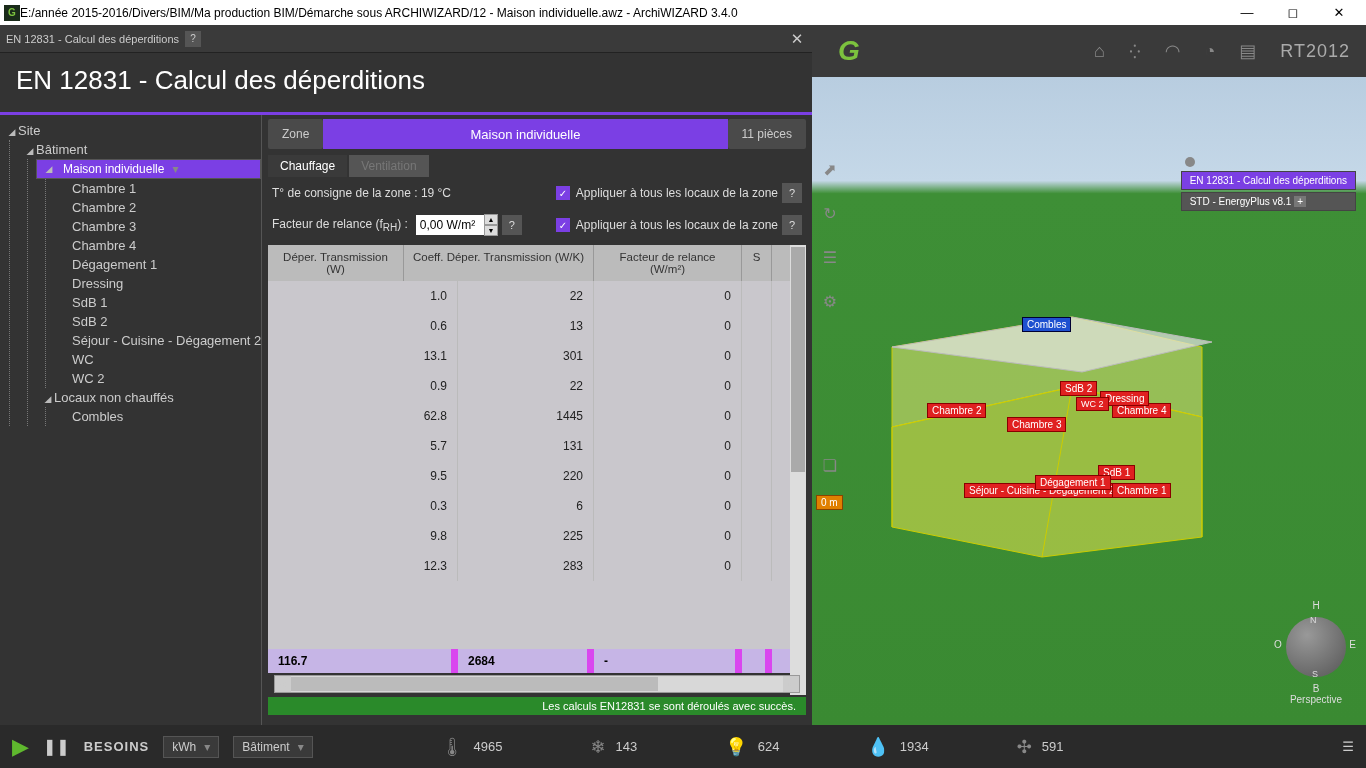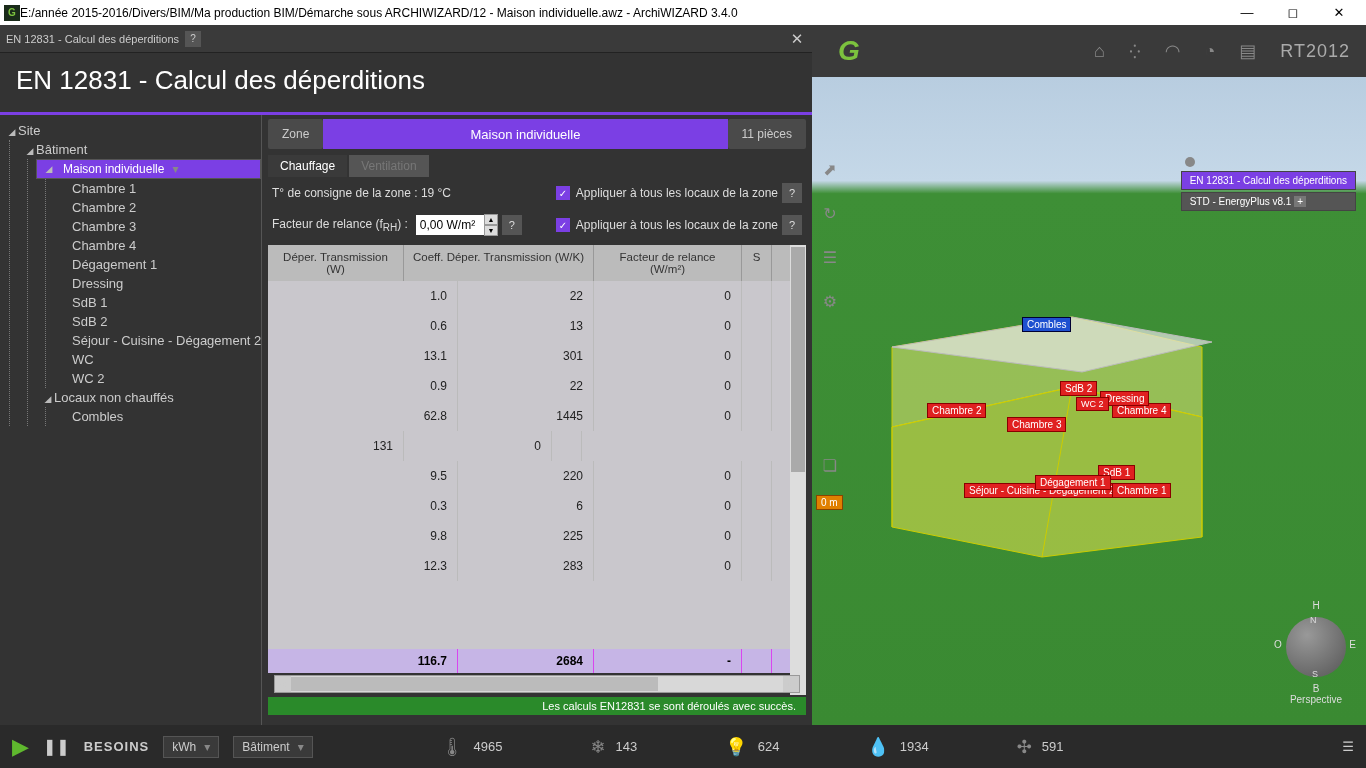--- a/index.html
+++ b/index.html
@@ -39,21 +39,21 @@
 .qbtn{width:20px;height:20px;background:#555;text-align:center;line-height:20px;margin-left:4px;font-size:11px}
 .tbl{margin:4px 6px 0 6px;flex:1;display:flex;flex-direction:column;overflow:hidden;position:relative}
 .thead{display:flex;background:#bbb;color:#333;font-size:11.5px}
 .thead .th{padding:6px 8px;border-right:1px solid #999;text-align:center}
 .c1{width:190px}.c2{width:136px}.c3{width:148px}.c4{width:30px}
 .tbody{flex:1;overflow:auto;background:#c9c7cc}
 .trow{display:flex;font-size:12px;color:#222}
 .trow .td{padding:8px 10px;text-align:right;border-right:1px solid #bbb}
 .trow .td.c4{text-align:right;padding:8px 6px}
 .tfoot{display:flex;background:#c6b5e6;color:#000;font-weight:bold;font-size:12px}
-.tfoot .td{padding:5px 10px;text-align:right;border-right:1px solid #d946ef}
+.tfoot .td{padding:5px 10px;text-align:left;border-right:7px solid #d946ef}
 .hscroll{height:18px;background:#d8d8d8;border:1px solid #999;margin:2px 6px;position:relative}
 .hscroll .thumb{position:absolute;left:16px;top:1px;height:14px;width:70%;background:#bbb}
 .hscroll .ab{position:absolute;top:0;width:16px;height:16px;background:#ccc;text-align:center;font-size:10px;line-height:16px}
 .hscroll .ab.l{left:0}.hscroll .ab.r{right:0}
 .statusmsg{background:#2a8a2a;color:#fff;padding:3px 10px;font-size:11px;text-align:right;margin:2px 6px 10px 6px}
 .viewport{flex:1;position:relative;background:linear-gradient(#b8cde0 0,#c5d8e8 16%,#3e8f36 18%,#3a8a32 100%)}
 .vp-top{height:52px;background:#3a3a3a;display:flex;align-items:center;padding:0 16px}
 .logo{color:#7cc23e;font-size:28px;font-weight:bold;font-style:italic;padding:0 10px}
 .tbicons{margin-left:auto;display:flex;gap:24px;align-items:center;color:#888}
 .tbicons span{font-size:18px}
@@ -199,20 +199,21 @@
                 <div class="td c3">0</div>
                 <div class="td c4"></div>
               </div>
               <div class="trow">
                 <div class="td c1">62.8</div>
                 <div class="td c2">1445</div>
                 <div class="td c3">0</div>
                 <div class="td c4"></div>
               </div>
               <div class="trow">
+                <div class="td c1">5.7</div>
                 <div class="td c2">131</div>
                 <div class="td c3">0</div>
                 <div class="td c4"></div>
               </div>
               <div class="trow">
                 <div class="td c1">9.5</div>
                 <div class="td c2">220</div>
                 <div class="td c3">0</div>
                 <div class="td c4"></div>
               </div>

